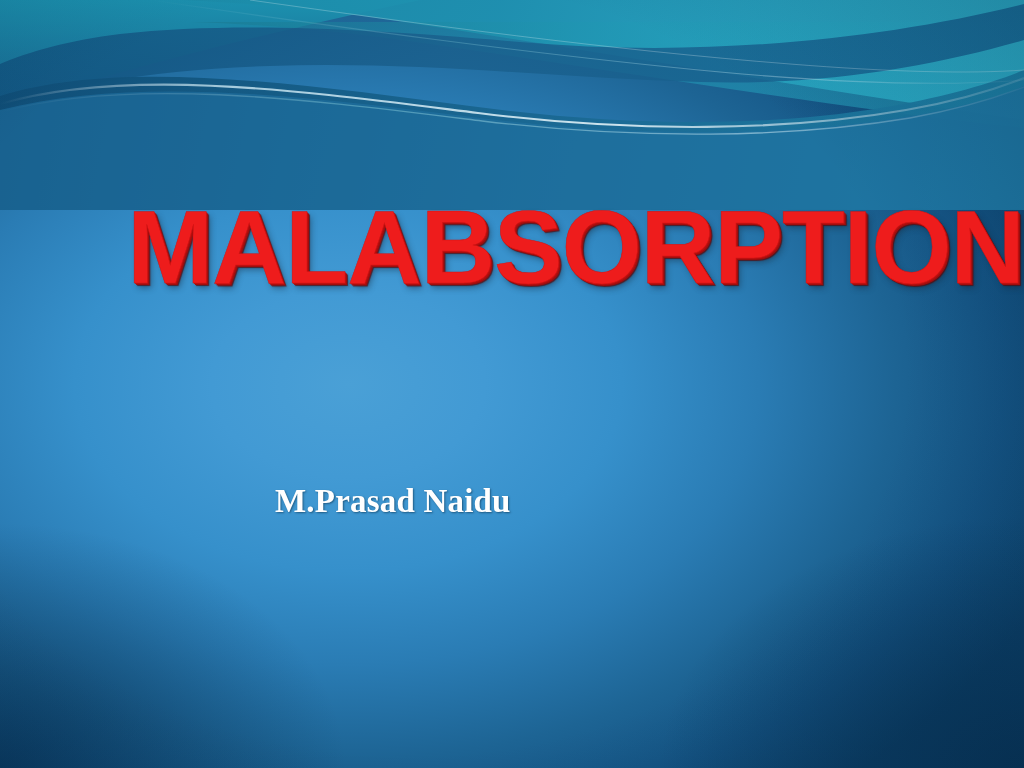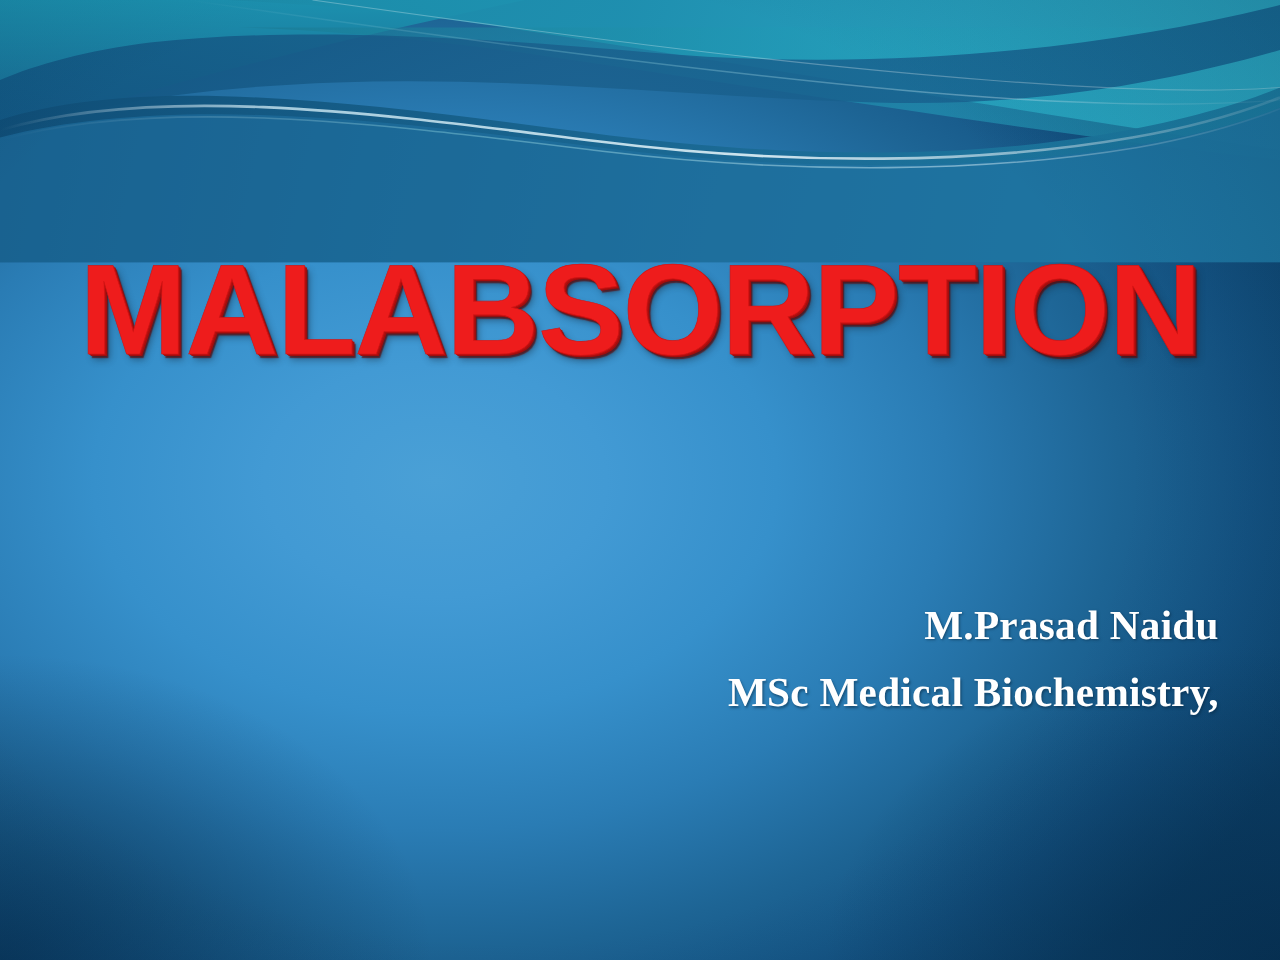--- a/index.html
+++ b/index.html
@@ -42,21 +42,21 @@
     position: absolute; inset: 0;
     background: radial-gradient(ellipse 900px 700px at 40% 48%, rgba(0,0,0,0) 55%, rgba(4,38,66,0.35) 100%);
     pointer-events: none;
   }
 
   
   .title-block {
     position: absolute;
     left: 0; right: 0;
     top: 196px;
-    text-align: center;
+    text-align: right;
   }
   .title-text {
     display: inline-block;
     font-family: "Liberation Sans", sans-serif;
     font-weight: bold;
     font-size: 103px;
     line-height: 1.0;
     letter-spacing: -1px;
     color: #ee1c1c;
     text-shadow:
@@ -66,21 +66,21 @@
        4px 5px 6px rgba(20,40,60,0.45);
     -webkit-text-stroke: 0.5px #d41414;
   }
 
   
   .subtitle-block {
     position: absolute;
     right: 49px;
     top: 474px;
     width: 700px;
-    text-align: right;
+    text-align: left;
   }
   .subtitle-line {
     font-family: "Liberation Serif", serif;
     font-weight: bold;
     font-size: 33px;
     line-height: 54px;
     color: #ffffff;
     letter-spacing: 0.2px;
     text-shadow: 1px 1px 2px rgba(8,40,66,0.55);
     white-space: nowrap;
@@ -157,16 +157,15 @@
   </svg>
 
   <div class="bg-vignette"></div>
 
   <div class="title-block">
     <span class="title-text">MALABSORPTION</span>
   </div>
 
   <div class="subtitle-block">
     <div class="subtitle-line">M.Prasad Naidu</div>
-    <div class="subtitle-line">MSc Medical Biochemistry,</div>
   </div>
 
 </div>
 
 </body></html>

